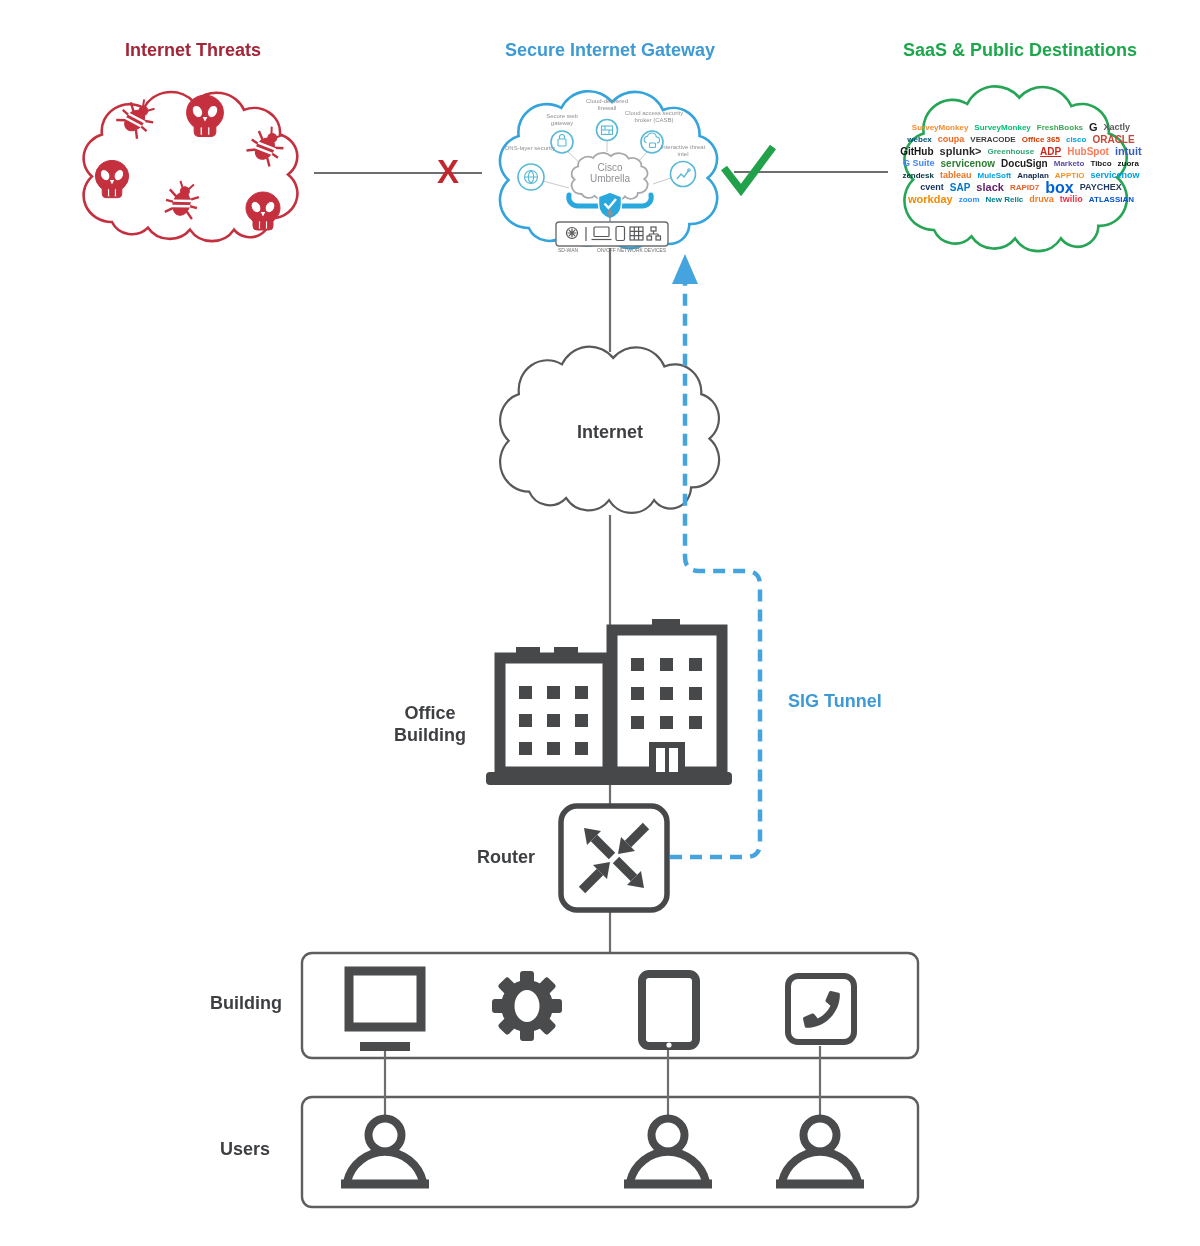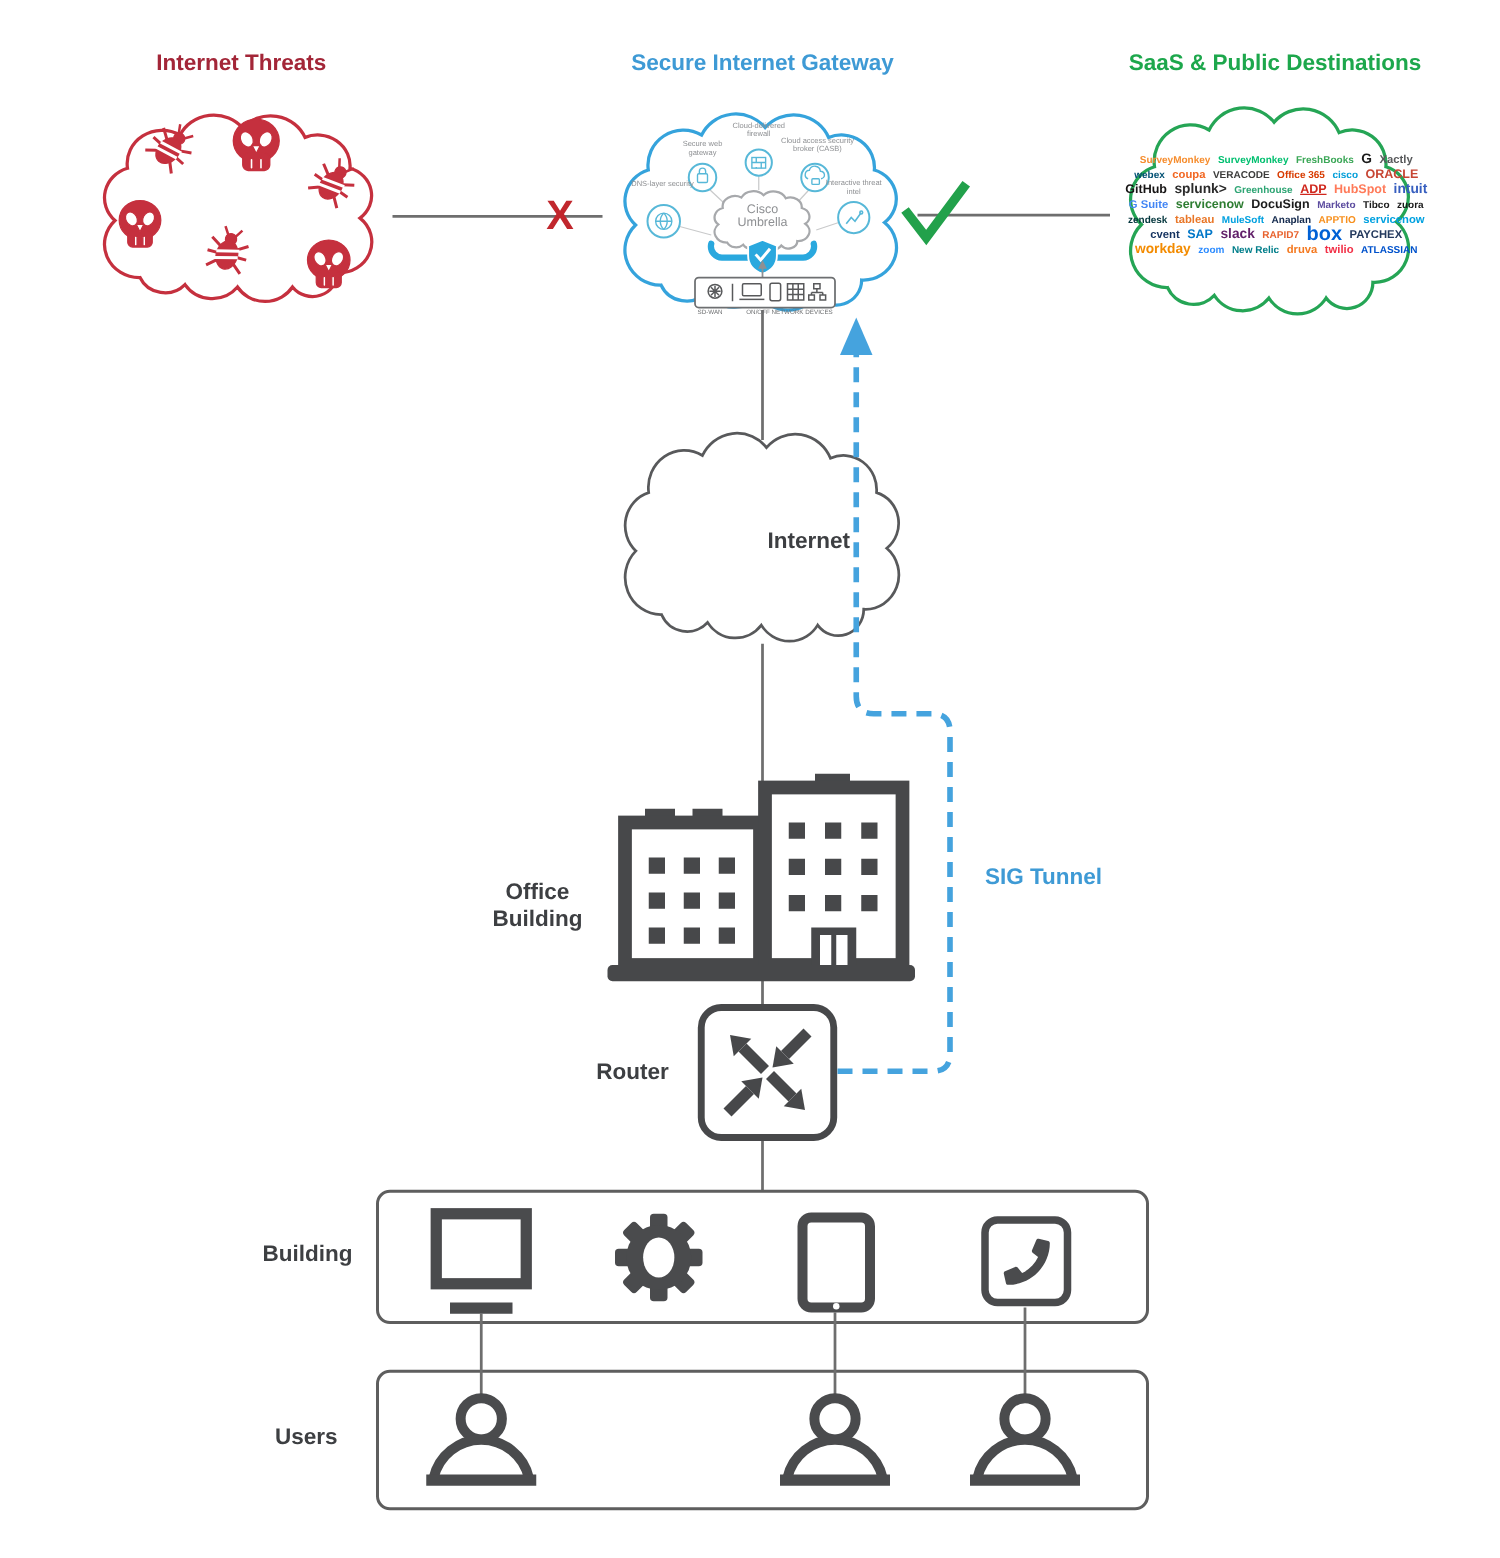--- a/index.html
+++ b/index.html
@@ -295,21 +295,21 @@
       <span class="saas-logo" style="color: rgb(0, 97, 213); font-size: 16px;">box</span>
       <span class="saas-logo" style="color: rgb(35, 57, 93); font-size: 9px;">PAYCHEX</span>
       <span class="saas-logo" style="color: rgb(243, 139, 0); font-size: 11px;">workday</span>
       <span class="saas-logo" style="color: rgb(45, 140, 255);">zoom</span>
       <span class="saas-logo" style="color: rgb(0, 126, 138);">New Relic</span>
       <span class="saas-logo" style="color: rgb(244, 121, 32); font-size: 9px;">druva</span>
       <span class="saas-logo" style="color: rgb(242, 47, 70); font-size: 9px;">twilio</span>
       <span class="saas-logo" style="color: rgb(0, 82, 204);">ATLASSIAN</span>
     </div>
 
-  <div class="lbl big" style="left:540px;top:422px;width:140px;text-align:right;">Internet</div>
+  <div class="lbl big" style="left:540px;top:422px;width:140px;text-align:center;">Internet</div>
 
   <div class="lbl big" style="left:788px;top:663px;color:#3e9ad5;margin-top:28px;">SIG Tunnel</div>
 
   <div class="lbl big twoline" style="left:380px;top:702px;width:100px;">
     <div>Office</div>
     <div>Building</div>
   </div>
 
   <div class="lbl big" style="left:435px;top:847px;width:100px;text-align:right;">Router</div>
 

